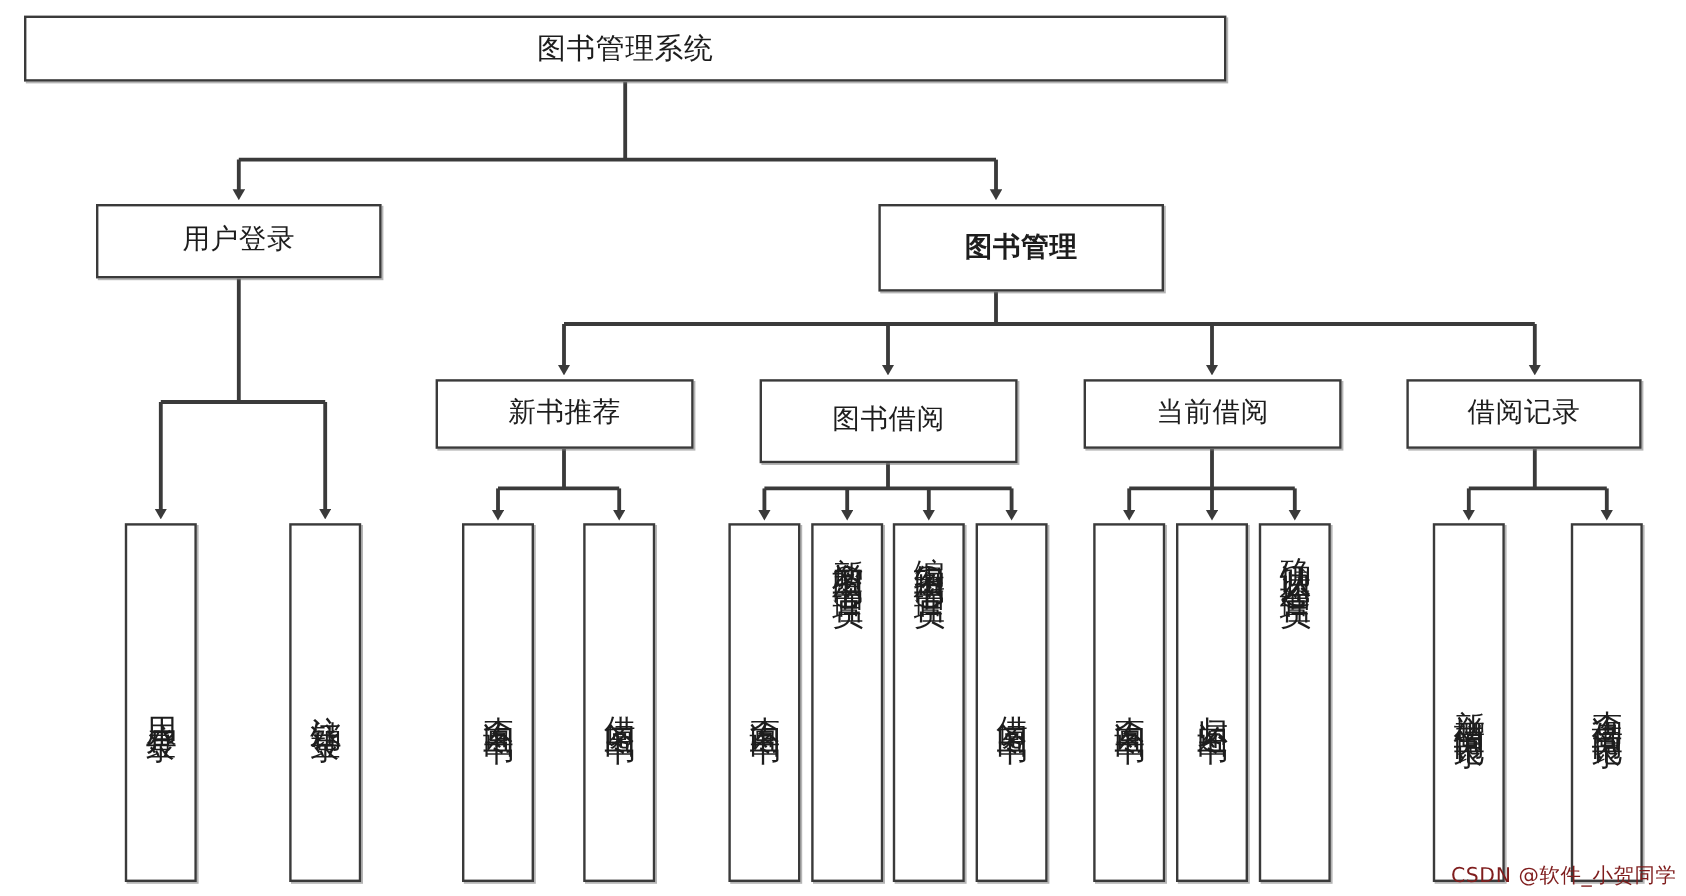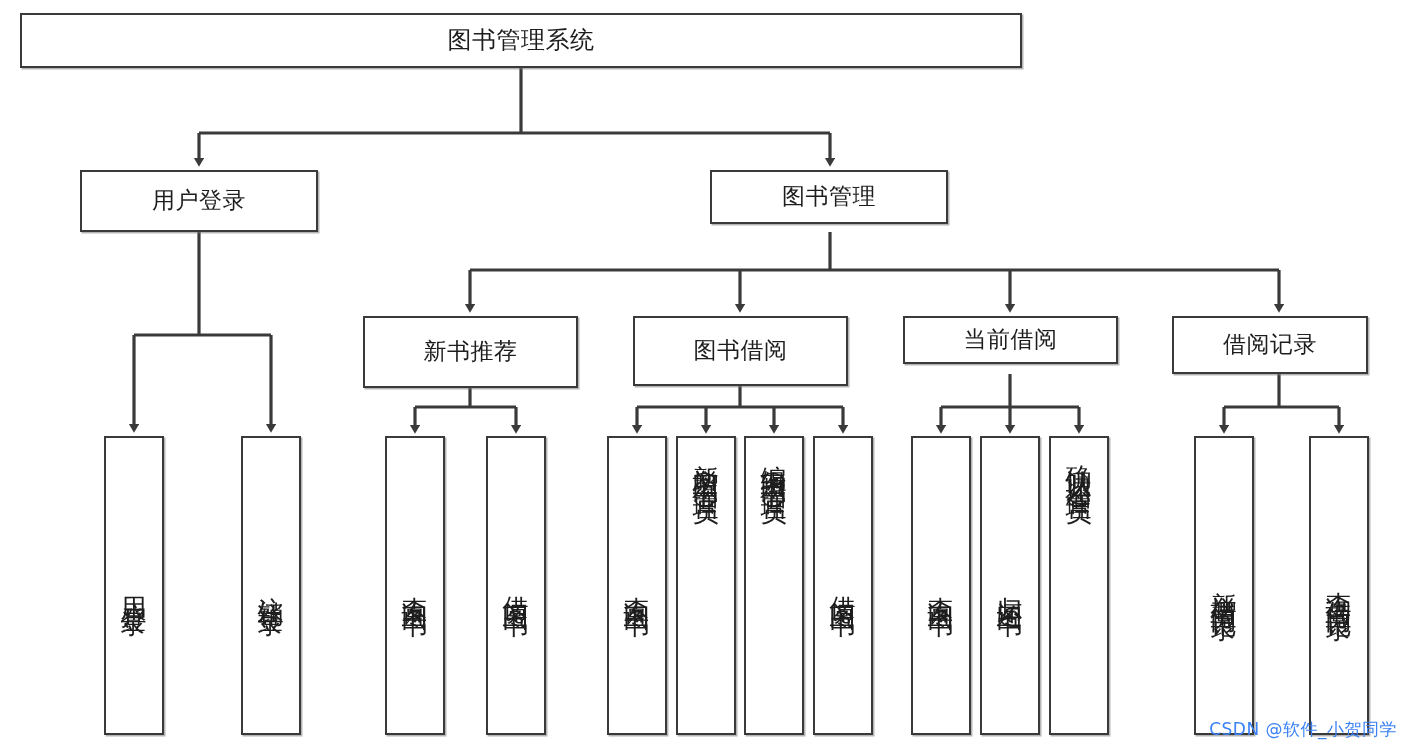--- a/index.html
+++ b/index.html
@@ -68,21 +68,21 @@
   }
   .node.vert.center {
     align-items: center;
     padding-top: 0;
   }
   .watermark {
     position: absolute;
     right: 8px;
     bottom: 6px;
     font-size: 17px;
-    color: #3b82f6;
+    color: #7f1d1d;
     letter-spacing: 0.5px;
     z-index: 6;
     white-space: nowrap;
   }
 </style>
 </head>
 <body>
 
 <div id="canvas">
 
@@ -136,31 +136,31 @@
     </g>
   </svg>
 
   <div class="node horiz root" style="left:20px; top:13px; width:1002px; height:55px;">
     <span class="label">图书管理系统</span>
   </div>
 
   <div class="node horiz" style="left:80px; top:170px; width:238px; height:62px;">
     <span class="label">用户登录</span>
   </div>
-  <div class="node horiz" style="left:710px; top:170px; width:238px; height:54px;">
+  <div class="node horiz" style="left:732px; top:170px; width:238px; height:73px;font-weight:bold;">
     <span class="label">图书管理</span>
   </div>
 
-  <div class="node horiz" style="left:363px; top:316px; width:215px; height:72px;">
+  <div class="node horiz" style="left:363px; top:316px; width:215px; height:58px;">
     <span class="label">新书推荐</span>
   </div>
   <div class="node horiz" style="left:633px; top:316px; width:215px; height:70px;">
     <span class="label">图书借阅</span>
   </div>
-  <div class="node horiz" style="left:903px; top:316px; width:215px; height:48px;">
+  <div class="node horiz" style="left:903px; top:316px; width:215px; height:58px;">
     <span class="label">当前借阅</span>
   </div>
   <div class="node horiz" style="left:1172px; top:316px; width:196px; height:58px;">
     <span class="label">借阅记录</span>
   </div>
 
   <div class="node vert center" style="left:104px; top:436px; width:60px; height:299px;">
     <span class="label">用户登录</span>
   </div>
   <div class="node vert center" style="left:241px; top:436px; width:60px; height:299px;">

